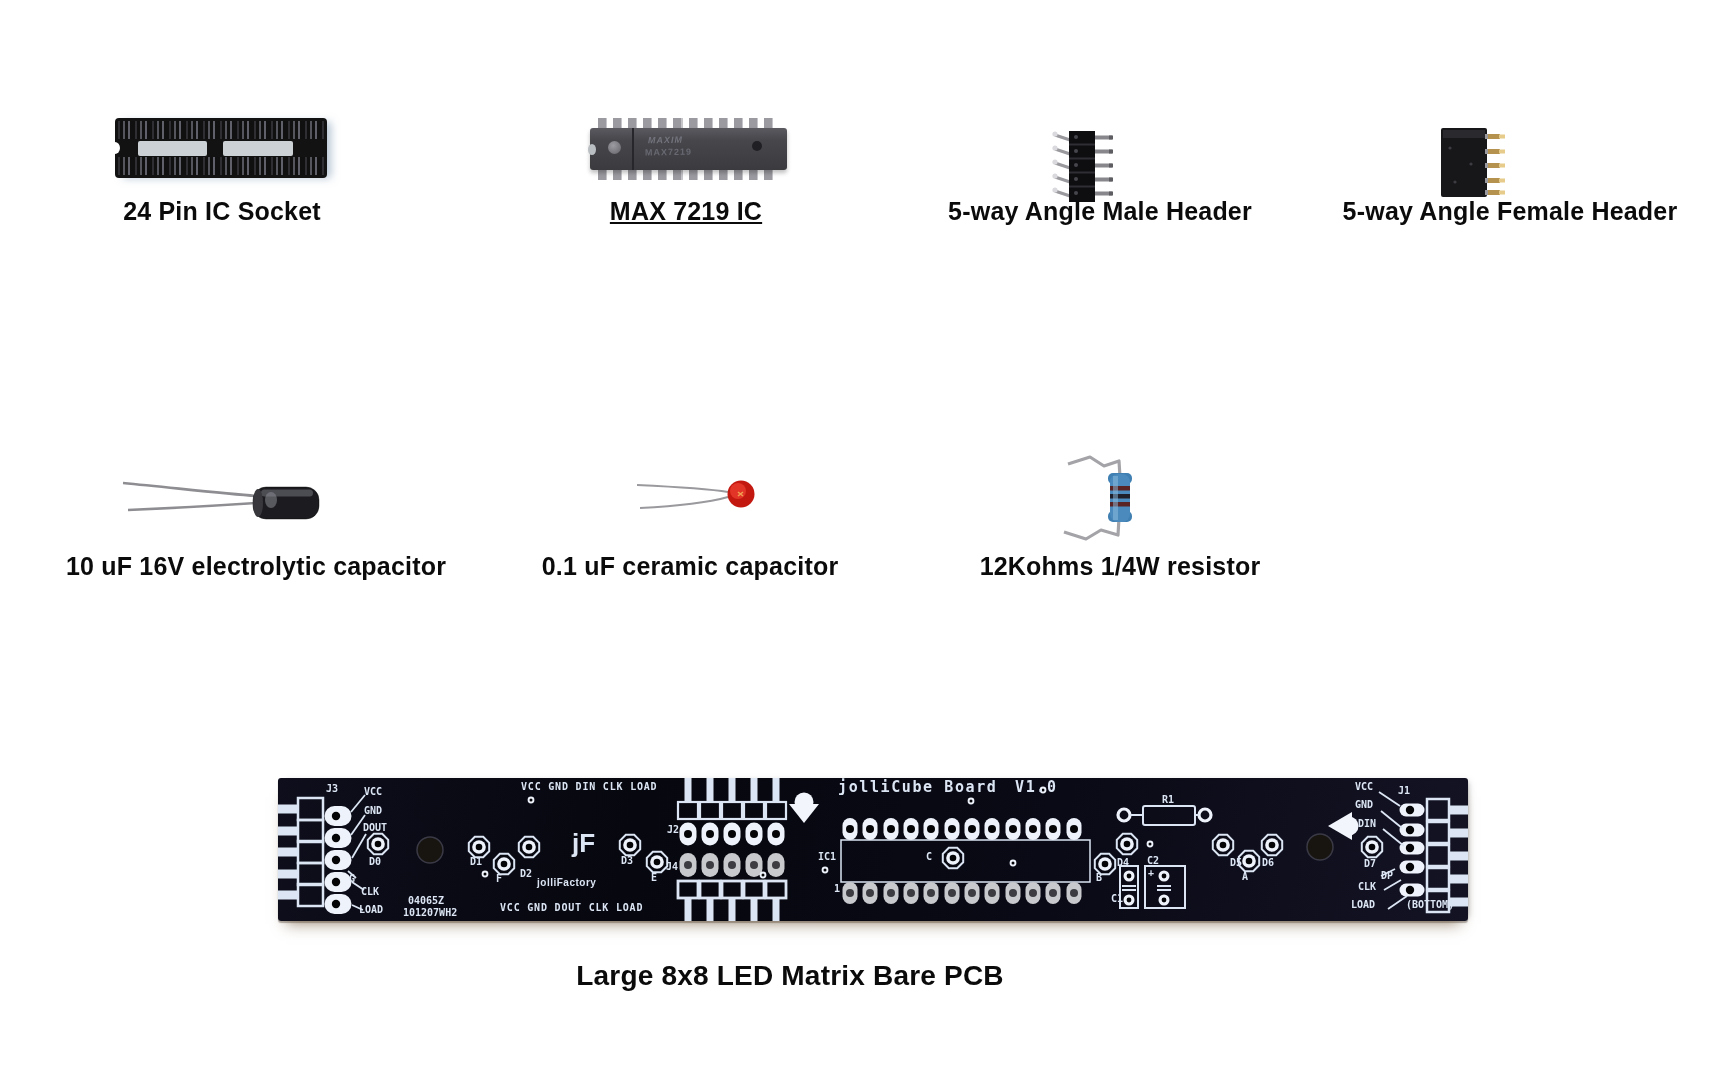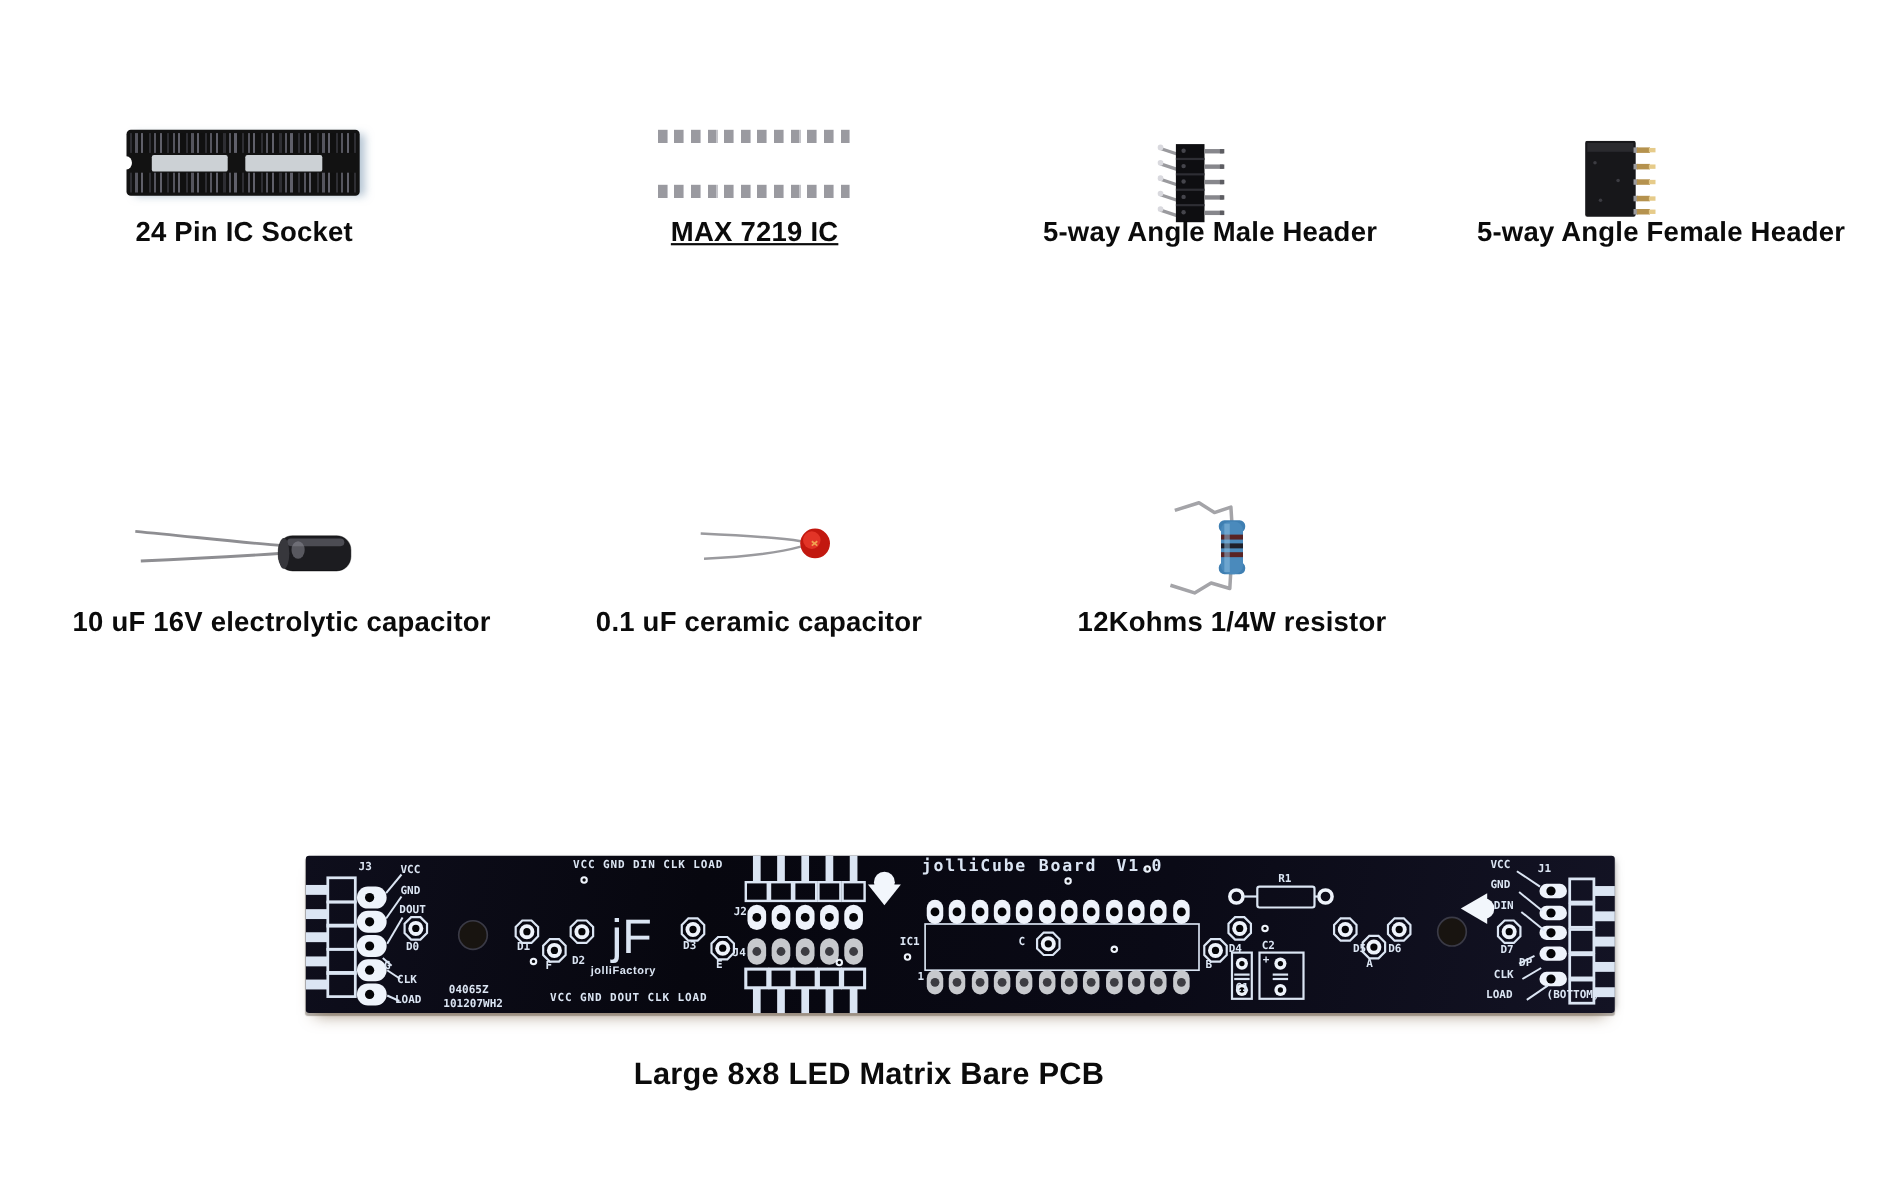--- a/index.html
+++ b/index.html
@@ -46,39 +46,47 @@
   
   #pcb{position:absolute;left:278px;top:778px;width:1190px;height:143px;border-radius:3px;
        background:linear-gradient(100deg,#0e0e1c 0%,#07070f 30%,#0a0a16 65%,#131324 100%);
        box-shadow:0 11px 14px -8px rgba(115,90,62,.65),0 2px 1px rgba(70,58,45,.4),4px 0 6px -4px rgba(90,90,90,.5);}
   #pcb-svg{position:absolute;left:0;top:0;width:1190px;height:143px;overflow:visible;}
   .sk{position:absolute;color:#dbe5f3;font-family:"DejaVu Sans Mono","Liberation Mono",monospace;
       font-weight:bold;font-size:10px;line-height:1;white-space:pre;}
   .sk-s{font-size:10px;}
   .sk-bus{letter-spacing:.8px;}
   .sk-title{font-size:15px;letter-spacing:1.6px;}
-  .sk-logo{font-size:44px;letter-spacing:0px;font-family:"Liberation Sans",sans-serif;font-weight:normal;}
+  .sk-logo{font-size:26px;letter-spacing:0px;font-family:"Liberation Sans",sans-serif;font-weight:bold;margin-left:16px;}
   .sk-brand{font-size:10px;font-family:"Liberation Sans",sans-serif;font-weight:bold;letter-spacing:.5px;}
 </style>
 </head>
 <body>
 
 <div id="stage">
 
   <div id="part-socket">
     <div class="sock-strip top"></div>
     <div class="sock-strip bot"></div>
     <div class="sock-win" id="sock-win1"></div>
     <div class="sock-win" id="sock-win2"></div>
     <div id="sock-notch"></div>
   </div>
 
   <div id="part-max">
     <div class="max-pins top"></div>
     <div class="max-pins bot"></div>
+    <div id="max-body">
+      <div id="max-seam"></div>
+      <div id="max-notch"></div>
+      <div id="max-dimple"></div>
+      <div id="max-dot"></div>
+      <div class="max-mark" id="max-mark1">MAXIM</div>
+      <div class="max-mark" id="max-mark2">MAX7219</div>
+    </div>
   </div>
 
   <svg class="ph" style="left:1052px;top:130px;" width="64" height="74">
     <g stroke="#9a9a9e" stroke-width="3">
       <line x1="3" y1="5" x2="18" y2="10"></line>
         <line x1="3" y1="19" x2="18" y2="24"></line>
       <line x1="3" y1="33" x2="18" y2="38"></line>
         <line x1="3" y1="47" x2="18" y2="52"></line>
       <line x1="3" y1="61" x2="18" y2="66"></line>
     </g>
@@ -440,21 +448,21 @@
     <div class="sk sk-s" style="left:343px;top:78px;">D3</div>
     <div class="sk sk-s" style="left:373px;top:95px;">E</div>
     <div class="sk sk-s" style="left:388px;top:84px;">J4</div>
     <div class="sk" style="left:389px;top:47px;">J2</div>
     <div class="sk sk-title" style="left:560px;top:2px;">jolliCube Board</div>
     <div class="sk sk-title" style="left:737px;top:2px;">V1.0</div>
     <div class="sk sk-s" style="left:540px;top:74px;">IC1</div>
     <div class="sk sk-s" style="left:556px;top:106px;">1</div>
     <div class="sk" style="left:648px;top:74px;">C</div>
     <div class="sk" style="left:818px;top:95px;">B</div>
-    <div class="sk sk-s" style="left:833px;top:116px;margin-left:12px;">C1</div>
+    <div class="sk sk-s" style="left:833px;top:116px;">C1</div>
     <div class="sk sk-s" style="left:839px;top:80px;">D4</div>
     <div class="sk sk-s" style="left:869px;top:78px;">C2</div>
     <div class="sk sk-s" style="left:870px;top:90px;">+</div>
     <div class="sk" style="left:884px;top:17px;">R1</div>
     <div class="sk sk-s" style="left:936px;top:80px;padding-left:16px;">D5</div>
     <div class="sk" style="left:964px;top:94px;">A</div>
     <div class="sk sk-s" style="left:984px;top:80px;">D6</div>
     <div class="sk sk-s" style="left:1086px;top:81px;">D7</div>
     <div class="sk" style="left:1077px;top:4px;">VCC</div>
     <div class="sk" style="left:1120px;top:8px;">J1</div>

